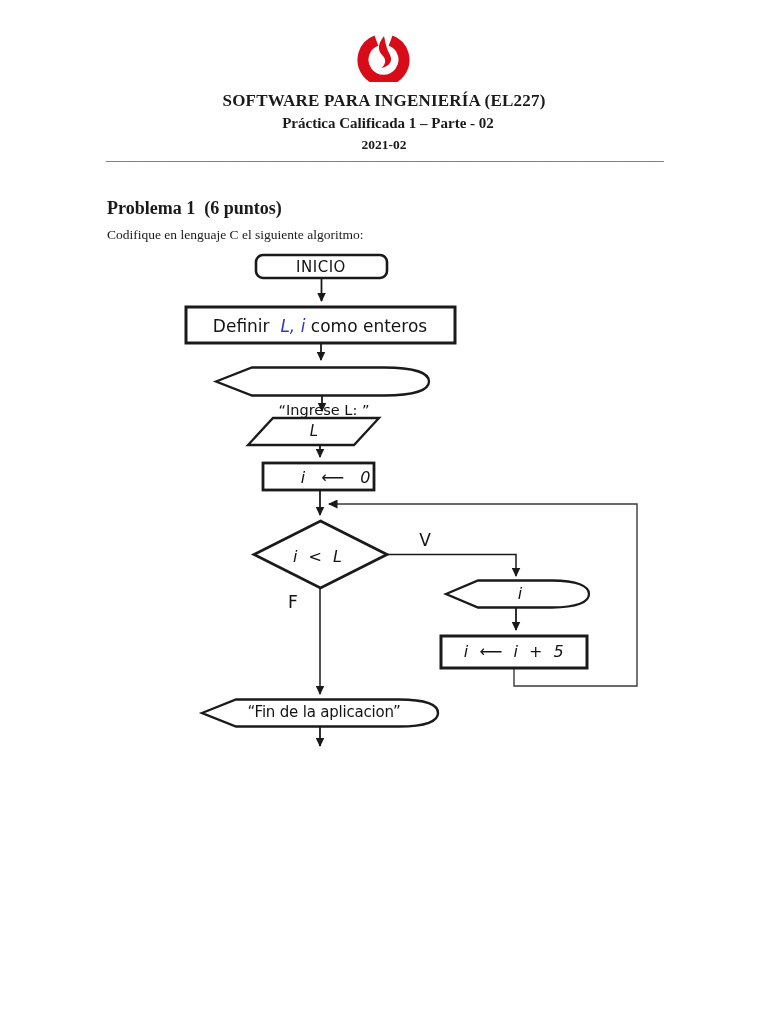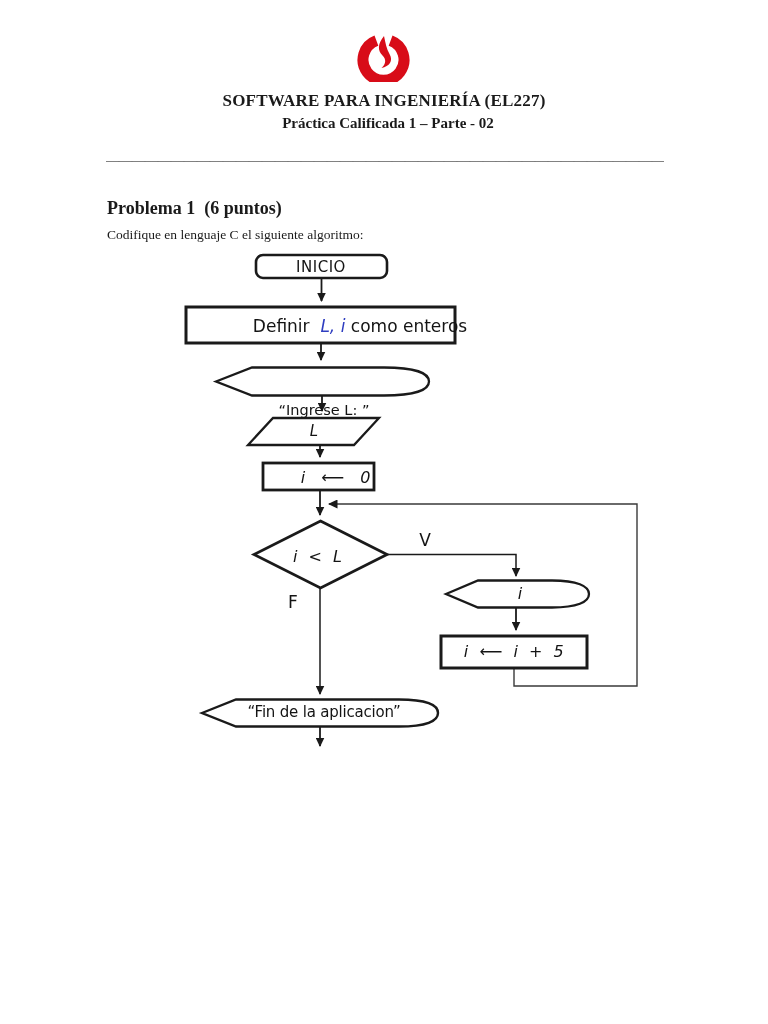--- a/index.html
+++ b/index.html
@@ -66,20 +66,21 @@
 
   <svg class="abs" style="top:33px;left:357px;" width="53" height="49" viewBox="0 0 53 49" aria-hidden="true">
     <path d="M33.6 7.6 A20.5 20.5 0 1 1 19.4 7.6" fill="none" stroke="#d80c18" stroke-width="11" stroke-linecap="butt"></path>
     <path d="M27 3 C20.5 11 20.5 17.5 25.5 22.5 C29.5 26.5 29 31 24.5 35
              C32.5 33.5 36.5 27.5 32.5 21 C29.5 16 28.5 10 27 3 Z" fill="#d80c18"></path>
   </svg>
 
   <div class="abs title-block">
     <div class="title-1">SOFTWARE PARA INGENIERÍA (EL227)</div>
     <div class="title-2">Práctica Calificada 1 – Parte - 02</div>
+    <div class="title-3">2021-02</div>
   </div>
 
   <div class="abs divider">_____________________________________________________________________________________________</div>
 
   <div class="abs problem-heading">Problema 1  (6 puntos)</div>
   <div class="abs instruction">Codifique en lenguaje C el siguiente algoritmo:</div>
 
   <svg class="abs fc-svg" width="768" height="1024" viewBox="0 0 768 1024">
     <defs>
       <marker id="ah" markerUnits="userSpaceOnUse" markerWidth="10" markerHeight="9" refX="8.5" refY="4.5" orient="auto">
@@ -116,21 +117,21 @@
     <line x1="320" y1="588" x2="320" y2="694" stroke="#1a1a1a" stroke-width="1.5" marker-end="url(#ah)"></line>
 
     <path d="M202,713 L236,699.5 L399,699.5 C426,699.5 438,705 438,713 C438,721 426,726.5 399,726.5 L236,726.5 Z" fill="#ffffff" stroke="#1a1a1a" stroke-width="2.4"></path>
     <line x1="320" y1="727" x2="320" y2="746" stroke="#1a1a1a" stroke-width="1.8" marker-end="url(#ah)"></line>
 
     <rect x="259" y="751" width="120" height="26" rx="7" fill="#ffffff" stroke="#1a1a1a" stroke-width="2.5"></rect>
   </svg>
 
   <div class="abs center-xy fc-label lbl-inicio" style="top:267px;left:321px;">INICIO</div>
 
-  <div class="abs center-xy fc-label lbl-declare" style="top:326px;left:320px;margin-left:40px;"><span>Definir  </span><span class="blue" style="color:#2f3ec0;">L, i</span><span> como enteros</span></div>
+  <div class="abs center-xy fc-label lbl-declare" style="top:326px;left:320px;"><span>Definir  </span><span class="blue" style="color:#2f3ec0;">L, i</span><span> como enteros</span></div>
 
   <div class="abs center-xy fc-label lbl-prompt" style="top:382px;left:324px;">“Ingrese L: ”</div>
 
   <div class="abs center-xy fc-label lbl-input it" style="top:431px;left:314px;">L</div>
 
   <div class="abs center-xy fc-label lbl-init it" style="top:477px;left:336px;">i ⟵ 0</div>
 
   <div class="abs center-xy fc-label lbl-decision it" style="top:556px;left:318px;">i &lt; L</div>
 
   <div class="abs center-xy fc-label lbl-branch" style="top:540px;left:425px;">V</div>

